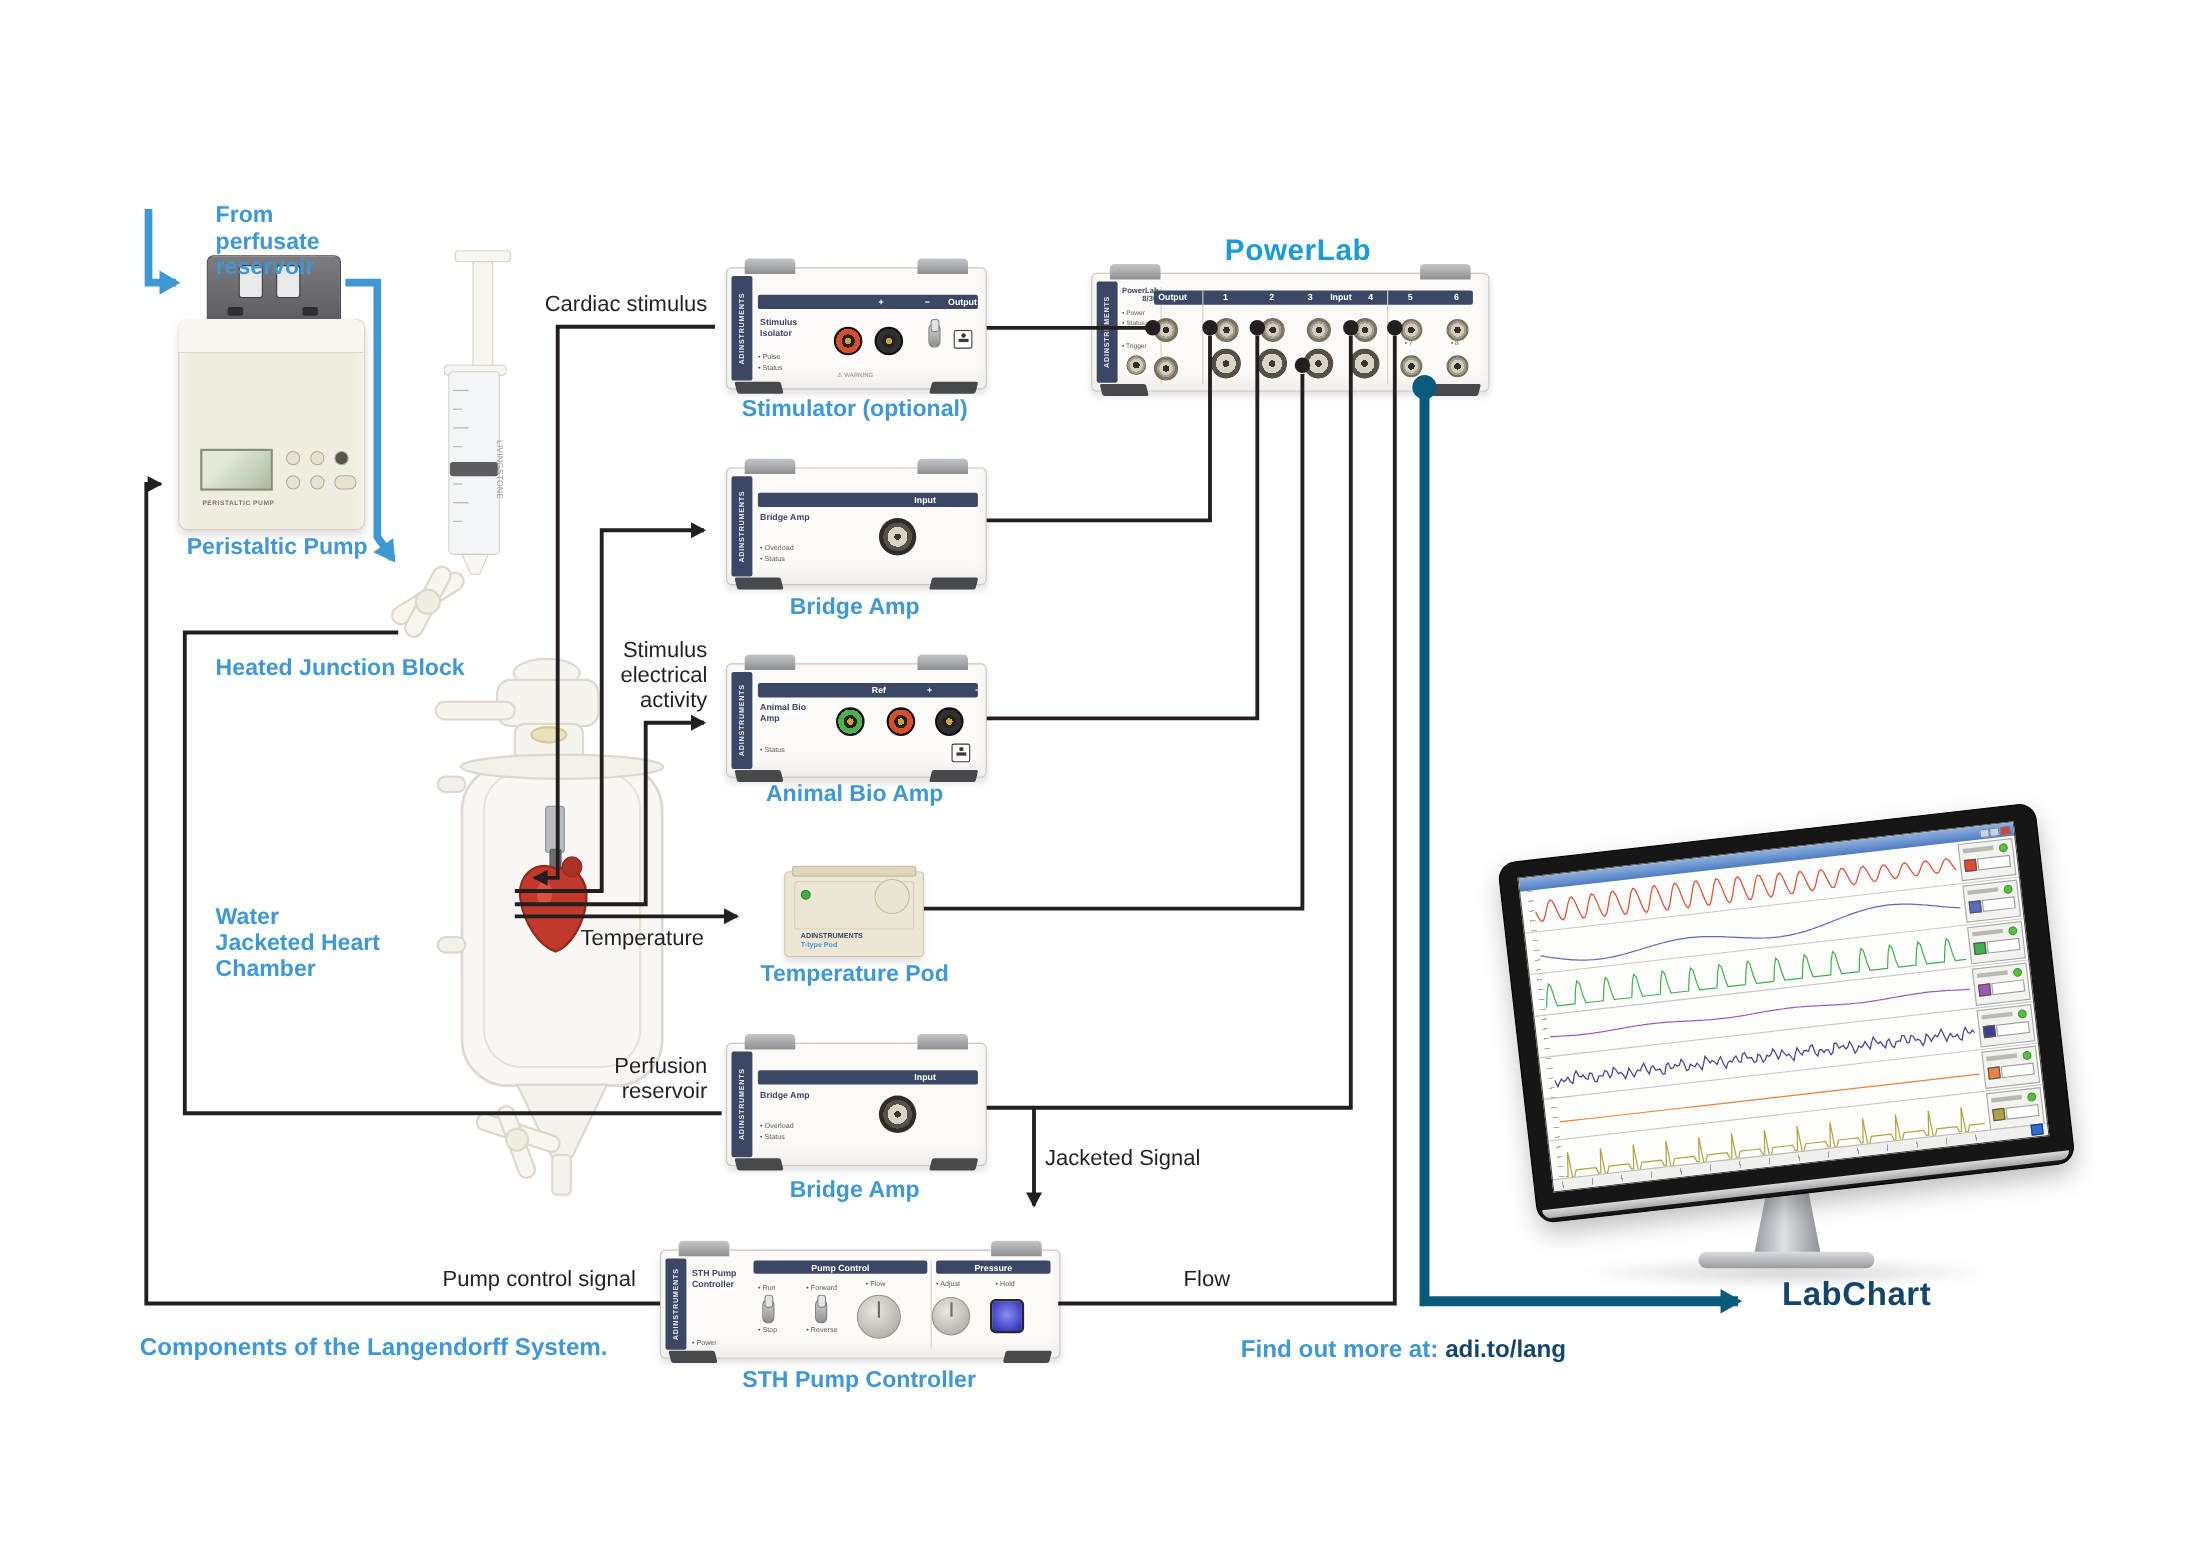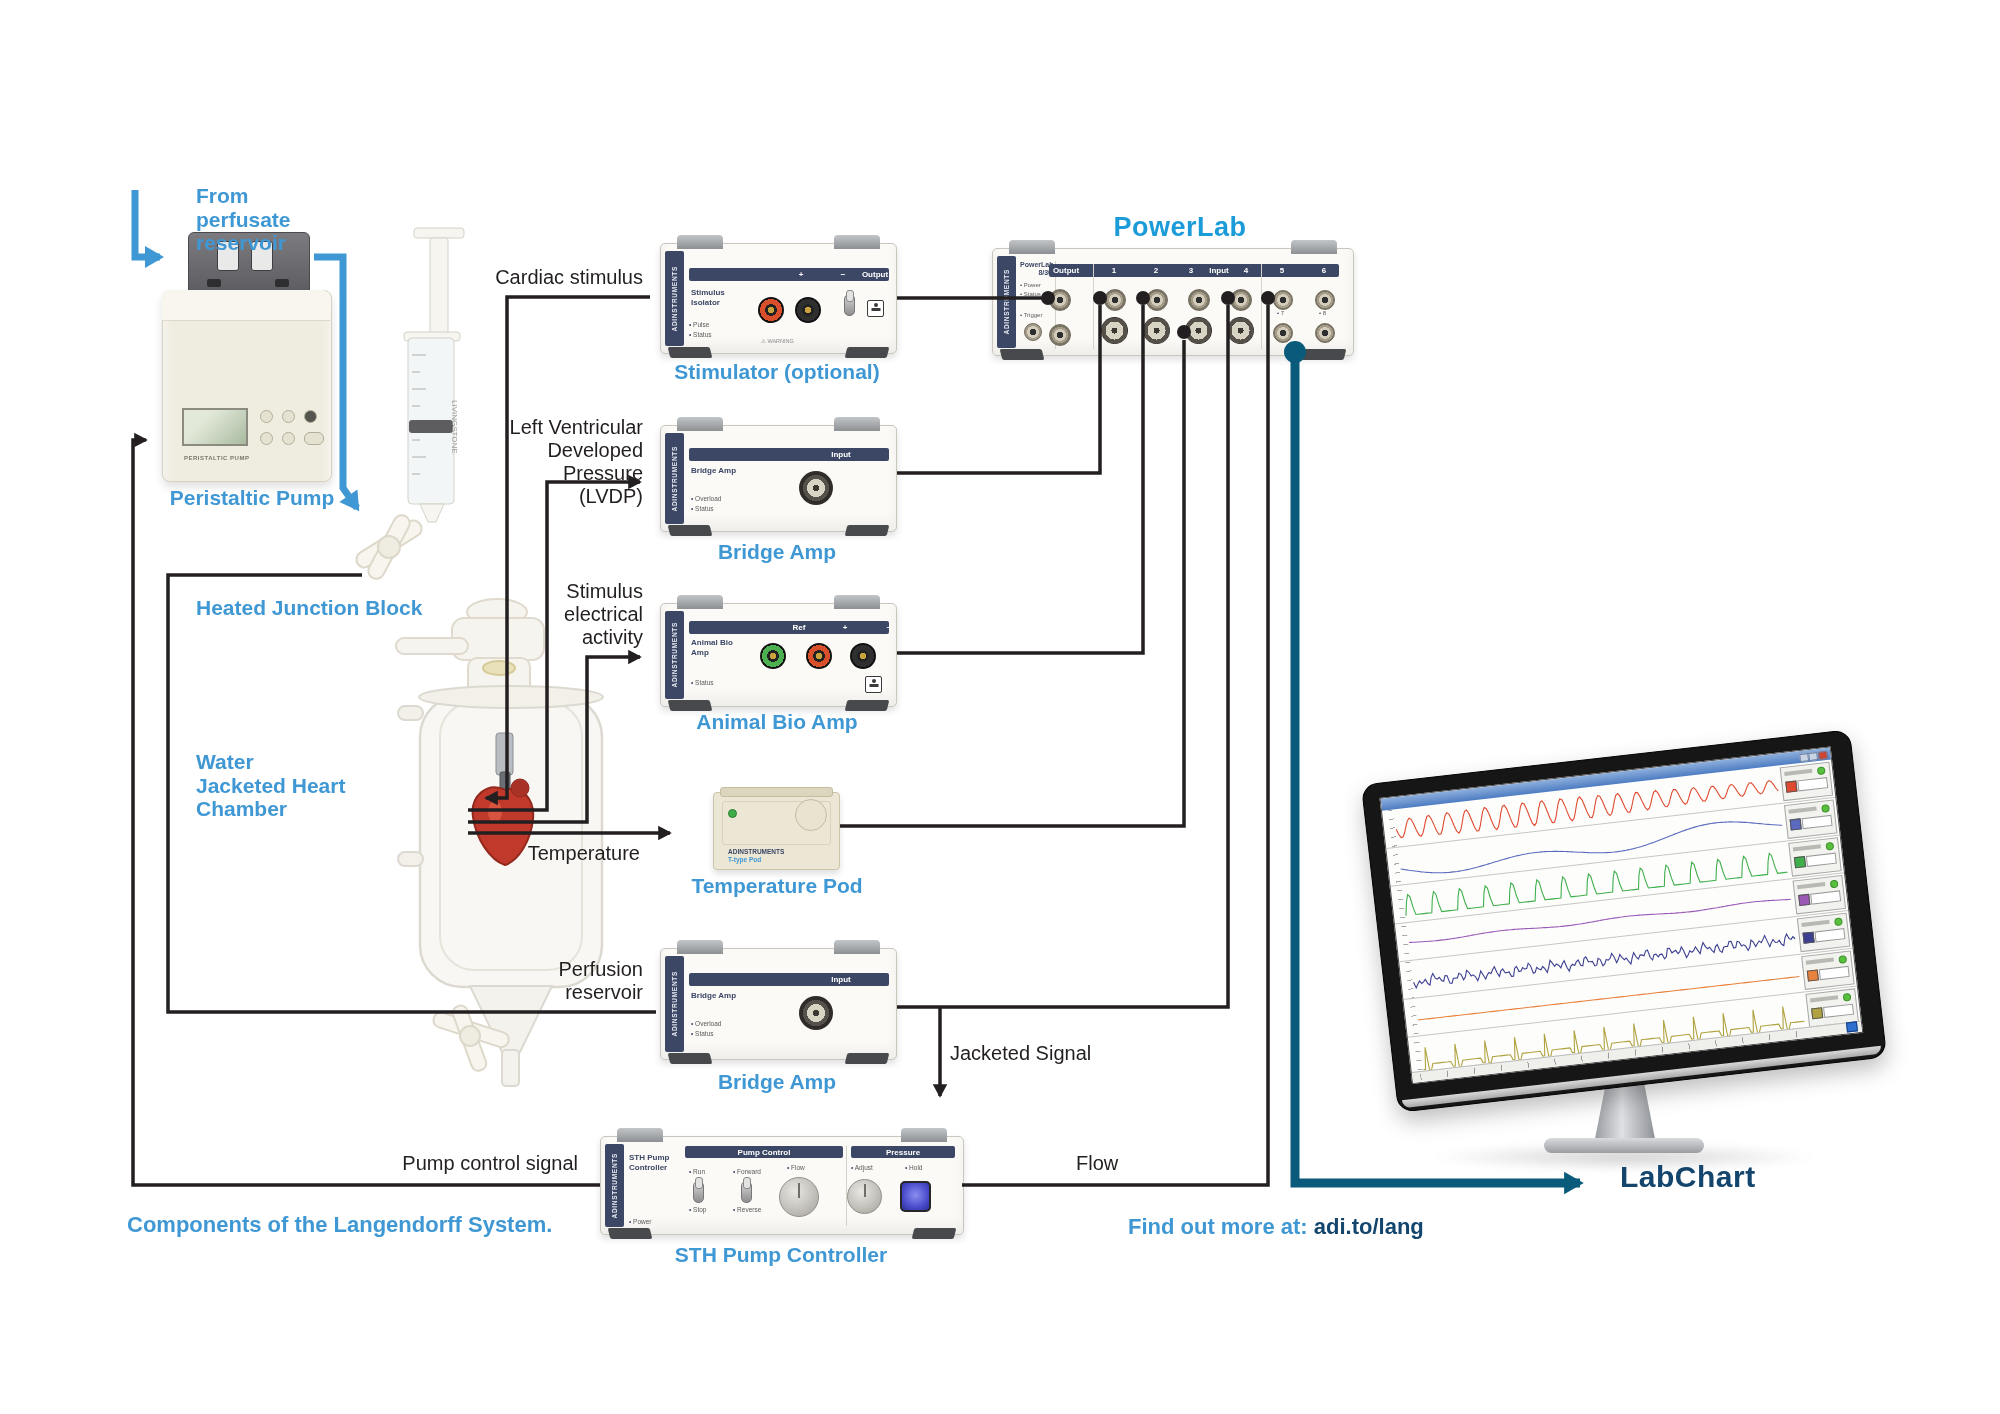--- a/index.html
+++ b/index.html
@@ -482,31 +482,30 @@
       <path d="M314,257 L343,257 L343,488 L357,508" marker-end="url(#abl)"></path>
     </g>
     <g>
       <path d="M1295,352 L1295,1183 L1580,1183" fill="none" stroke="#0a5a7b" stroke-width="9" marker-end="url(#atl)"></path>
       <circle cx="1295" cy="352" r="11" fill="#0a5a7b"></circle>
     </g>
   </svg>
 
   <div class="bluelbl" style="left:196px;top:184px;width:132px;">From perfusate reservoir</div>
   <div class="siglbl r" style="left:480px;top:266px;width:163px;">Cardiac stimulus</div>
-  <div class="siglbl r" style="left:498px;top:416px;width:145px;">Left Ventricular Developed Pressure (LVDP)</div>
   <div class="siglbl r" style="left:520px;top:580px;width:123px;">Stimulus electrical activity</div>
   <div class="siglbl r" style="left:500px;top:842px;width:140px;">Temperature</div>
   <div class="siglbl r" style="left:520px;top:958px;width:123px;">Perfusion reservoir</div>
   <div class="siglbl" style="left:950px;top:1042px;width:220px;">Jacketed Signal</div>
   <div class="siglbl" style="left:1076px;top:1152px;">Flow</div>
   <div class="siglbl r" style="left:400px;top:1152px;width:178px;">Pump control signal</div>
 
   <div class="bluelbl" style="left:162px;top:486px;width:180px;text-align:center;">Peristaltic Pump</div>
   <div class="bluelbl" style="left:196px;top:596px;">Heated Junction Block</div>
-  <div class="bluelbl" style="left:196px;top:750px;width:150px;">Water Jacketed Heart Chamber</div>
+  <div class="bluelbl" style="left:196px;top:822px;width:150px;">Water Jacketed Heart Chamber</div>
   <div class="bluelbl c" style="left:657px;top:360px;width:240px;">Stimulator (optional)</div>
   <div class="bluelbl c" style="left:657px;top:540px;width:240px;">Bridge Amp</div>
   <div class="bluelbl c" style="left:657px;top:710px;width:240px;">Animal Bio Amp</div>
   <div class="bluelbl c" style="left:657px;top:874px;width:240px;">Temperature Pod</div>
   <div class="bluelbl c" style="left:657px;top:1070px;width:240px;">Bridge Amp</div>
   <div class="bluelbl c" style="left:640px;top:1243px;width:282px;">STH Pump Controller</div>
 
   <div class="note" style="left:127px;top:1212px;">Components of the Langendorff System.</div>
   <div class="note" id="findout" style="left:1128px;top:1214px;">
     <span>Find out more at: </span><span class="lnk">adi.to/lang</span>

